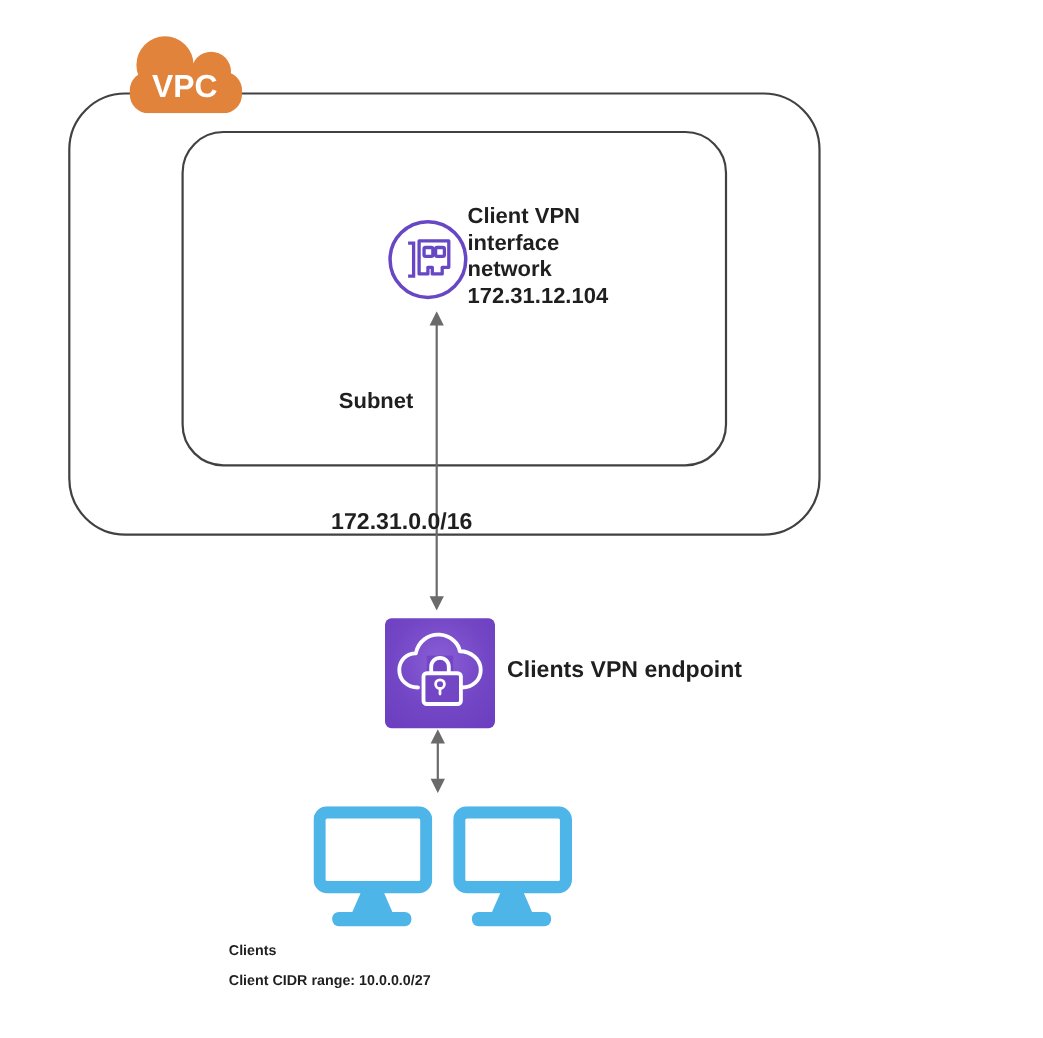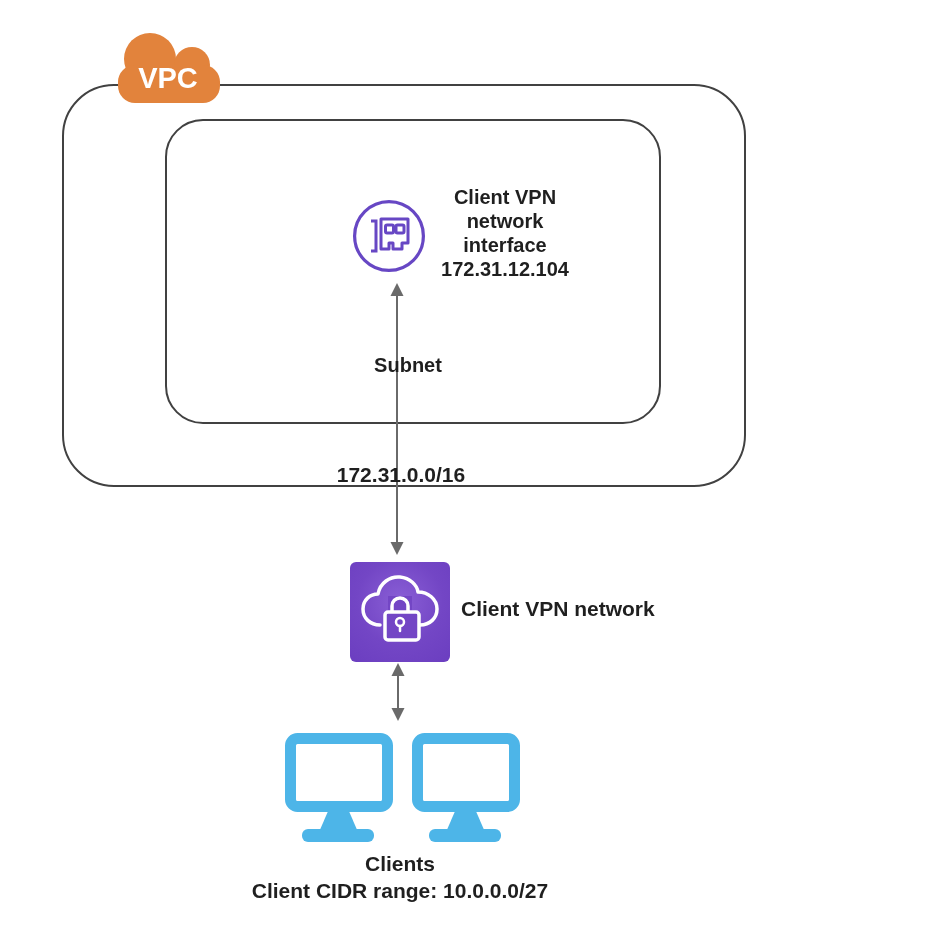--- a/index.html
+++ b/index.html
@@ -15,26 +15,26 @@
     --background:#FFFFFF;
   }
   html,body{margin:0;padding:0;background:var(--background);}
   .canvas{
     position:relative;width:856px;height:944px;background:var(--background);
     font-family:"Liberation Sans",sans-serif;color:var(--text);overflow:hidden;
   }
   .box{position:absolute;border:2px solid var(--box-border);background:transparent;}
   .vpc-box{left:62px;top:84px;width:680px;height:399px;border-radius:52px;}
   .subnet-box{left:165px;top:119px;width:492px;height:301px;border-radius:38px;}
-  .label{position:absolute;font-weight:700;color:var(--text);text-align:center;white-space:nowrap;}
+  .label{position:absolute;font-weight:700;color:var(--text);white-space:nowrap;}
   .interface-label{left:425px;top:185px;width:160px;font-size:20px;line-height:24px;}
   .subnet-label{left:308px;top:352px;width:200px;font-size:20px;line-height:26px;}
   .vpc-cidr-label{left:301px;top:452px;width:200px;font-size:21px;margin-top:11px;}
   .endpoint-label{left:461px;top:597px;font-size:21px;text-align:left;}
-  .clients-label{left:220px;top:850px;width:360px;font-size:21px;line-height:27px;}
+  .clients-label{left:208px;top:850px;width:360px;font-size:13px;line-height:27px;}
   .icon{position:absolute;}
   .vpc-cloud{left:108px;top:27px;}
   .interface-icon{left:351px;top:198px;}
   .endpoint-icon{
     left:350px;top:562px;width:100px;height:100px;border-radius:6px;
     background:radial-gradient(circle at 50% 40%, var(--endpoint-purple-light) 0%, var(--endpoint-purple-mid) 55%, var(--endpoint-purple-dark) 100%);
   }
   .endpoint-icon svg{position:absolute;left:0;top:0;}
   .monitor-1{left:285px;top:733px;}
   .monitor-2{left:412px;top:733px;}
@@ -70,22 +70,22 @@
   <svg class="icon interface-icon" width="76" height="76" viewBox="0 0 76 76">
     <circle class="iface-stroke" cx="38" cy="38" r="34.4" stroke-width="3.2"></circle>
     <path class="iface-stroke" d="M 20,23 H 25 V 53 H 20" stroke-width="3"></path>
     <path class="iface-stroke" d="M 30,21 H 57 V 45 H 51 V 51 H 42 V 45 H 38 V 51 H 30 Z" stroke-width="3" stroke-linejoin="round"></path>
     <rect class="iface-stroke" x="34.5" y="27" width="8" height="8" rx="1.5" stroke-width="3"></rect>
     <rect class="iface-stroke" x="45" y="27" width="8" height="8" rx="1.5" stroke-width="3"></rect>
   </svg>
 
   <div class="label interface-label">
     <div>Client VPN</div>
+    <div>interface</div>
     <div>network</div>
-    <div>interface</div>
     <div>172.31.12.104</div>
   </div>
 
   <svg class="arrow arrow-1" width="18" height="272" viewBox="0 0 18 272">
     <line x1="9" y1="11" x2="9" y2="261"></line>
     <polygon points="9,0 2.5,13 15.5,13"></polygon>
     <polygon points="9,272 2.5,259 15.5,259"></polygon>
   </svg>
 
   <div class="label subnet-label">
@@ -98,21 +98,21 @@
     <svg width="100" height="100" viewBox="0 0 100 100">
       <path class="ep-stroke" stroke-width="3.5" d="M 30,63 C 20,63 13,56 13,47 C 13,38 20,32 28,32 C 30,21 40,14 50,15 C 60,16 67,23 68,30 C 78,30 87,37 87,47 C 87,56 80,63 70,63"></path>
       <rect class="ep-mask" x="38" y="34" width="24" height="18"></rect>
       <path class="ep-stroke" stroke-width="3.5" d="M 42,50 V 44 C 42,39.5 45.5,36 50,36 C 54.5,36 58,39.5 58,44 V 50"></path>
       <rect x="35" y="50" width="34" height="28" rx="3" class="ep-mask" stroke="#fff" stroke-width="3.5"></rect>
       <circle class="ep-stroke" cx="50" cy="60" r="4" stroke-width="2.5"></circle>
       <line class="ep-stroke" x1="50" y1="64" x2="50" y2="69" stroke-width="2.5"></line>
     </svg>
   </div>
 
-  <div class="label endpoint-label">Client VPN network</div>
+  <div class="label endpoint-label">Clients VPN endpoint</div>
 
   <svg class="arrow arrow-2" width="18" height="58" viewBox="0 0 18 58">
     <line x1="9" y1="11" x2="9" y2="47"></line>
     <polygon points="9,0 2.5,13 15.5,13"></polygon>
     <polygon points="9,58 2.5,45 15.5,45"></polygon>
   </svg>
 
   <svg class="icon monitor-1" width="108" height="110" viewBox="0 0 108 110">
     <rect class="mon-frame" x="5.5" y="5.5" width="97" height="68" rx="7"></rect>
     <polygon class="mon-solid" points="44,76 63,76 73,99 34,99"></polygon>

